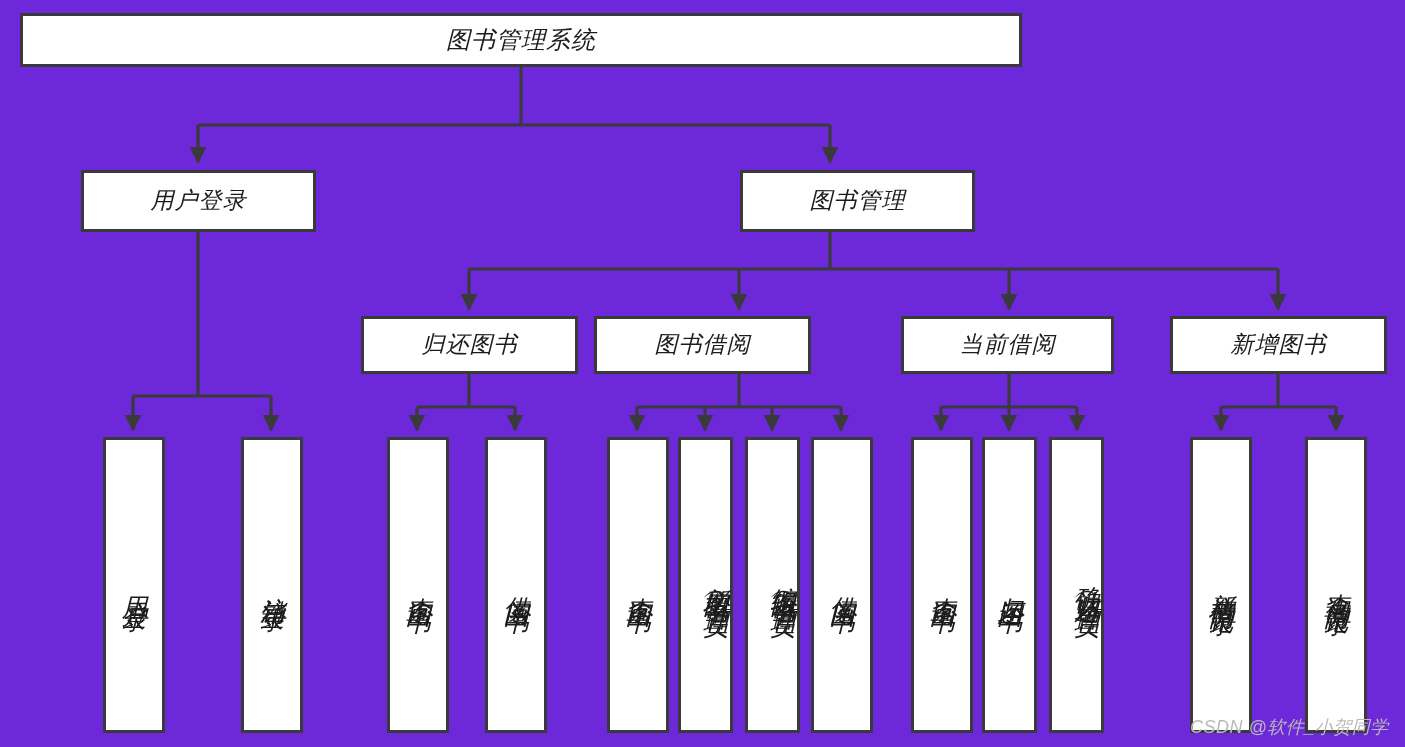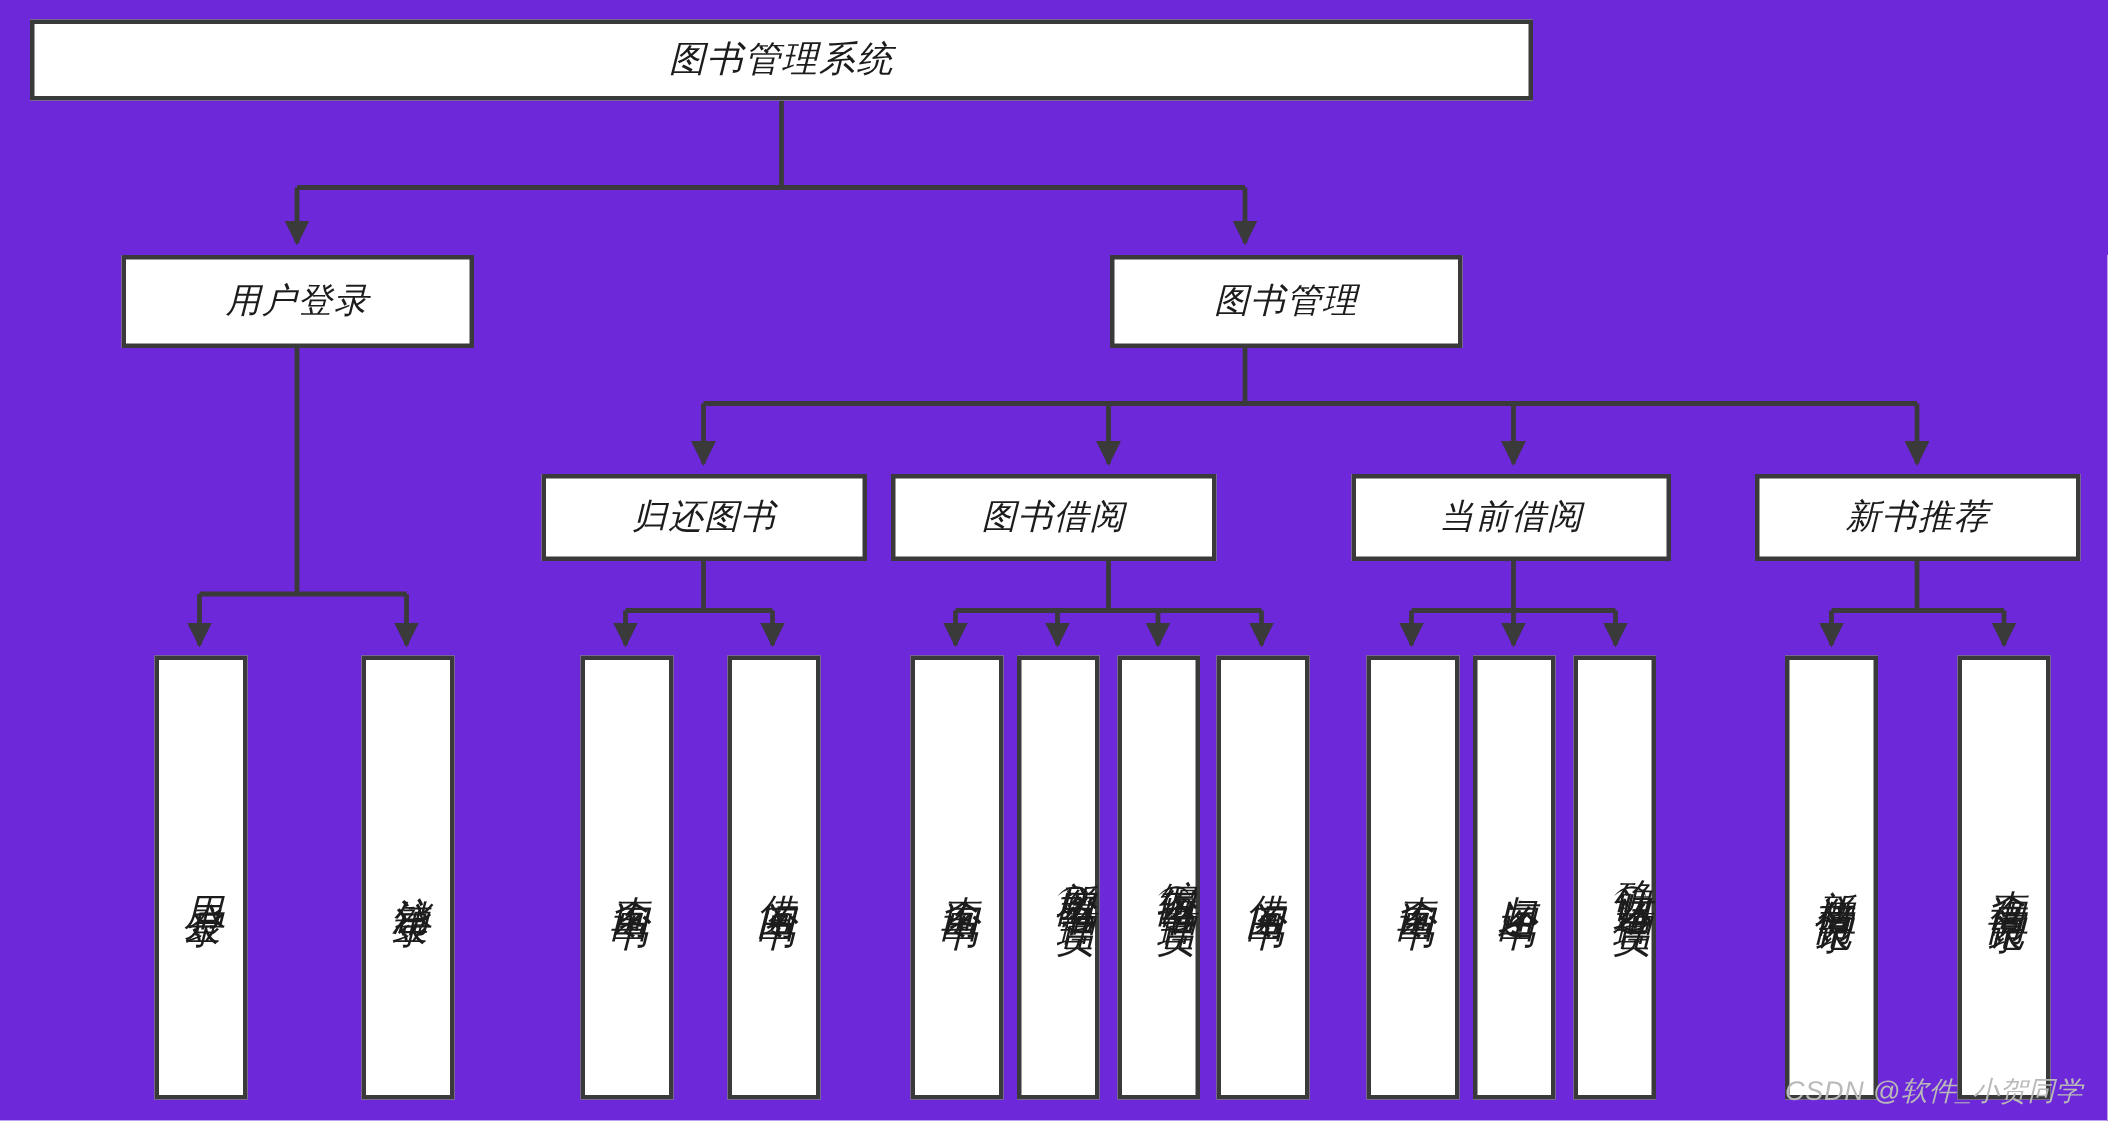--- a/index.html
+++ b/index.html
@@ -123,21 +123,21 @@
   </svg>
 
   <div class="node horiz root" style="left:20px; top:13px; width:1002px; height:54px;">图书管理系统</div>
 
   <div class="node horiz" style="left:81px; top:170px; width:235px; height:62px;">用户登录</div>
   <div class="node horiz" style="left:712px; top:170px; width:235px; height:62px;margin-left:28px;">图书管理</div>
 
   <div class="node horiz" style="left:361px; top:316px; width:217px; height:58px;">归还图书</div>
   <div class="node horiz" style="left:594px; top:316px; width:217px; height:58px;">图书借阅</div>
   <div class="node horiz" style="left:901px; top:316px; width:213px; height:58px;">当前借阅</div>
-  <div class="node horiz" style="left:1170px; top:316px; width:217px; height:58px;">新书推荐</div>
+  <div class="node horiz" style="left:1170px; top:316px; width:217px; height:58px;">新增图书</div>
 
   <div class="node vert midalign" style="left:103px; top:437px; width:62px; height:296px;">用户登录</div>
   <div class="node vert midalign" style="left:241px; top:437px; width:62px; height:296px;">注销登录</div>
 
   <div class="node vert midalign" style="left:387px; top:437px; width:62px; height:296px;">查询图书</div>
   <div class="node vert midalign" style="left:485px; top:437px; width:62px; height:296px;">借阅图书</div>
 
   <div class="node vert midalign" style="left:607px; top:437px; width:62px; height:296px;">查询图书</div>
   <div class="node vert topalign" style="left:678px; top:437px; width:55px; height:296px;">新增图书（管理员）</div>
   <div class="node vert topalign" style="left:745px; top:437px; width:55px; height:296px;">编辑图书（管理员）</div>

